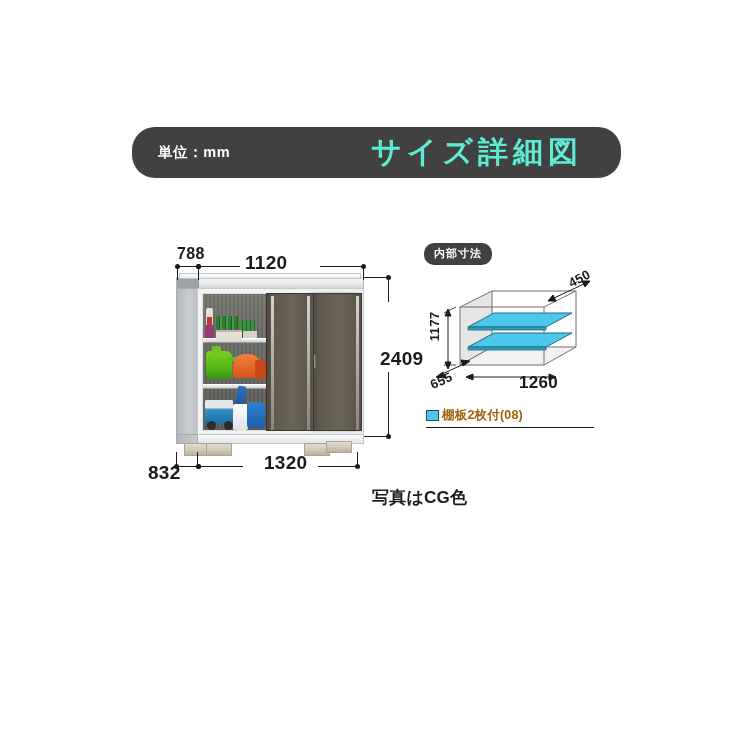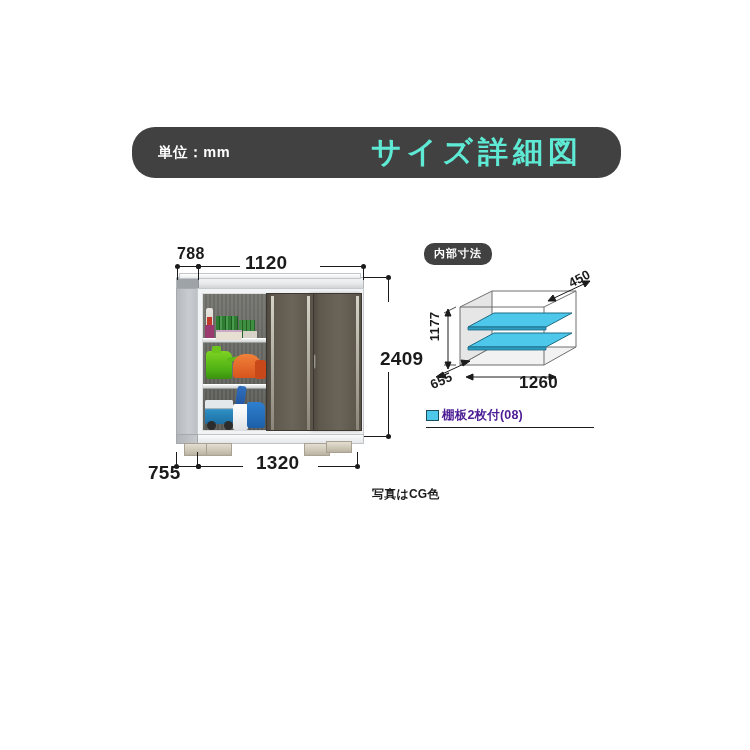--- a/index.html
+++ b/index.html
@@ -312,21 +312,21 @@
     position: absolute;
     left: 2px;
     top: 163px;
     width: 180px;
   }
   .legend-row {
     display: flex;
     align-items: center;
     font-size: 12.5px;
     font-weight: bold;
-    color: #4c1d95;
+    color: #a16207;
     letter-spacing: 0.2px;
     white-space: nowrap;
     height: 19px;
   }
   .legend-swatch {
     width: 13px;
     height: 11px;
     background: #4ec8ea;
     border: 1px solid #1b4d5c;
     box-sizing: border-box;
@@ -347,21 +347,21 @@
     box-sizing: border-box;
     margin-right: 3px;
     flex: none;
   }
 
   
   .cg-note {
     position: absolute;
     left: 372px;
     top: 486px;
-    font-size: 12px;
+    font-size: 17px;
     font-weight: bold;
     color: #1b1b1b;
     letter-spacing: 0.2px;
     white-space: nowrap;
   }
   .weight-note {
     position: absolute;
     left: 151px;
     top: 500px;
     font-size: 16px;
@@ -457,28 +457,28 @@
   <div class="dim-line dim-v" style="left:388px;top:372px;height:64px;"></div>
   <div class="dim-line dim-h" style="left:364px;top:277px;width:26px;"></div>
   <div class="dim-line dim-h" style="left:364px;top:436px;width:26px;"></div>
   <div class="dim-label" style="left:380px;top:348px;">2409</div>
 
   <div class="dim-dot" style="left:174px;top:464px;"></div>
   <div class="dim-dot" style="left:196px;top:464px;"></div>
   <div class="dim-line dim-h" style="left:177px;top:466px;width:20px;"></div>
   <div class="tick" style="left:176px;top:452px;height:14px;"></div>
   <div class="tick" style="left:197px;top:452px;height:14px;"></div>
-  <div class="dim-label" style="left:148px;top:462px;">755</div>
+  <div class="dim-label" style="left:148px;top:462px;">832</div>
 
   <div class="dim-dot" style="left:196px;top:464px;"></div>
   <div class="dim-dot" style="left:355px;top:464px;"></div>
   <div class="dim-line dim-h" style="left:199px;top:466px;width:44px;"></div>
   <div class="dim-line dim-h" style="left:318px;top:466px;width:40px;"></div>
   <div class="tick" style="left:357px;top:452px;height:14px;"></div>
-  <div class="dim-label" style="left:256px;top:452px;">1320</div>
+  <div class="dim-label" style="left:264px;top:452px;">1320</div>
 
   <div class="inner-panel">
 
     <div class="inner-badge">内部寸法</div>
 
     <div class="iso">
       <svg width="196" height="112" viewBox="0 0 196 112">
 
         <g stroke="#6f6f6f" stroke-width="1" fill="none">
 

